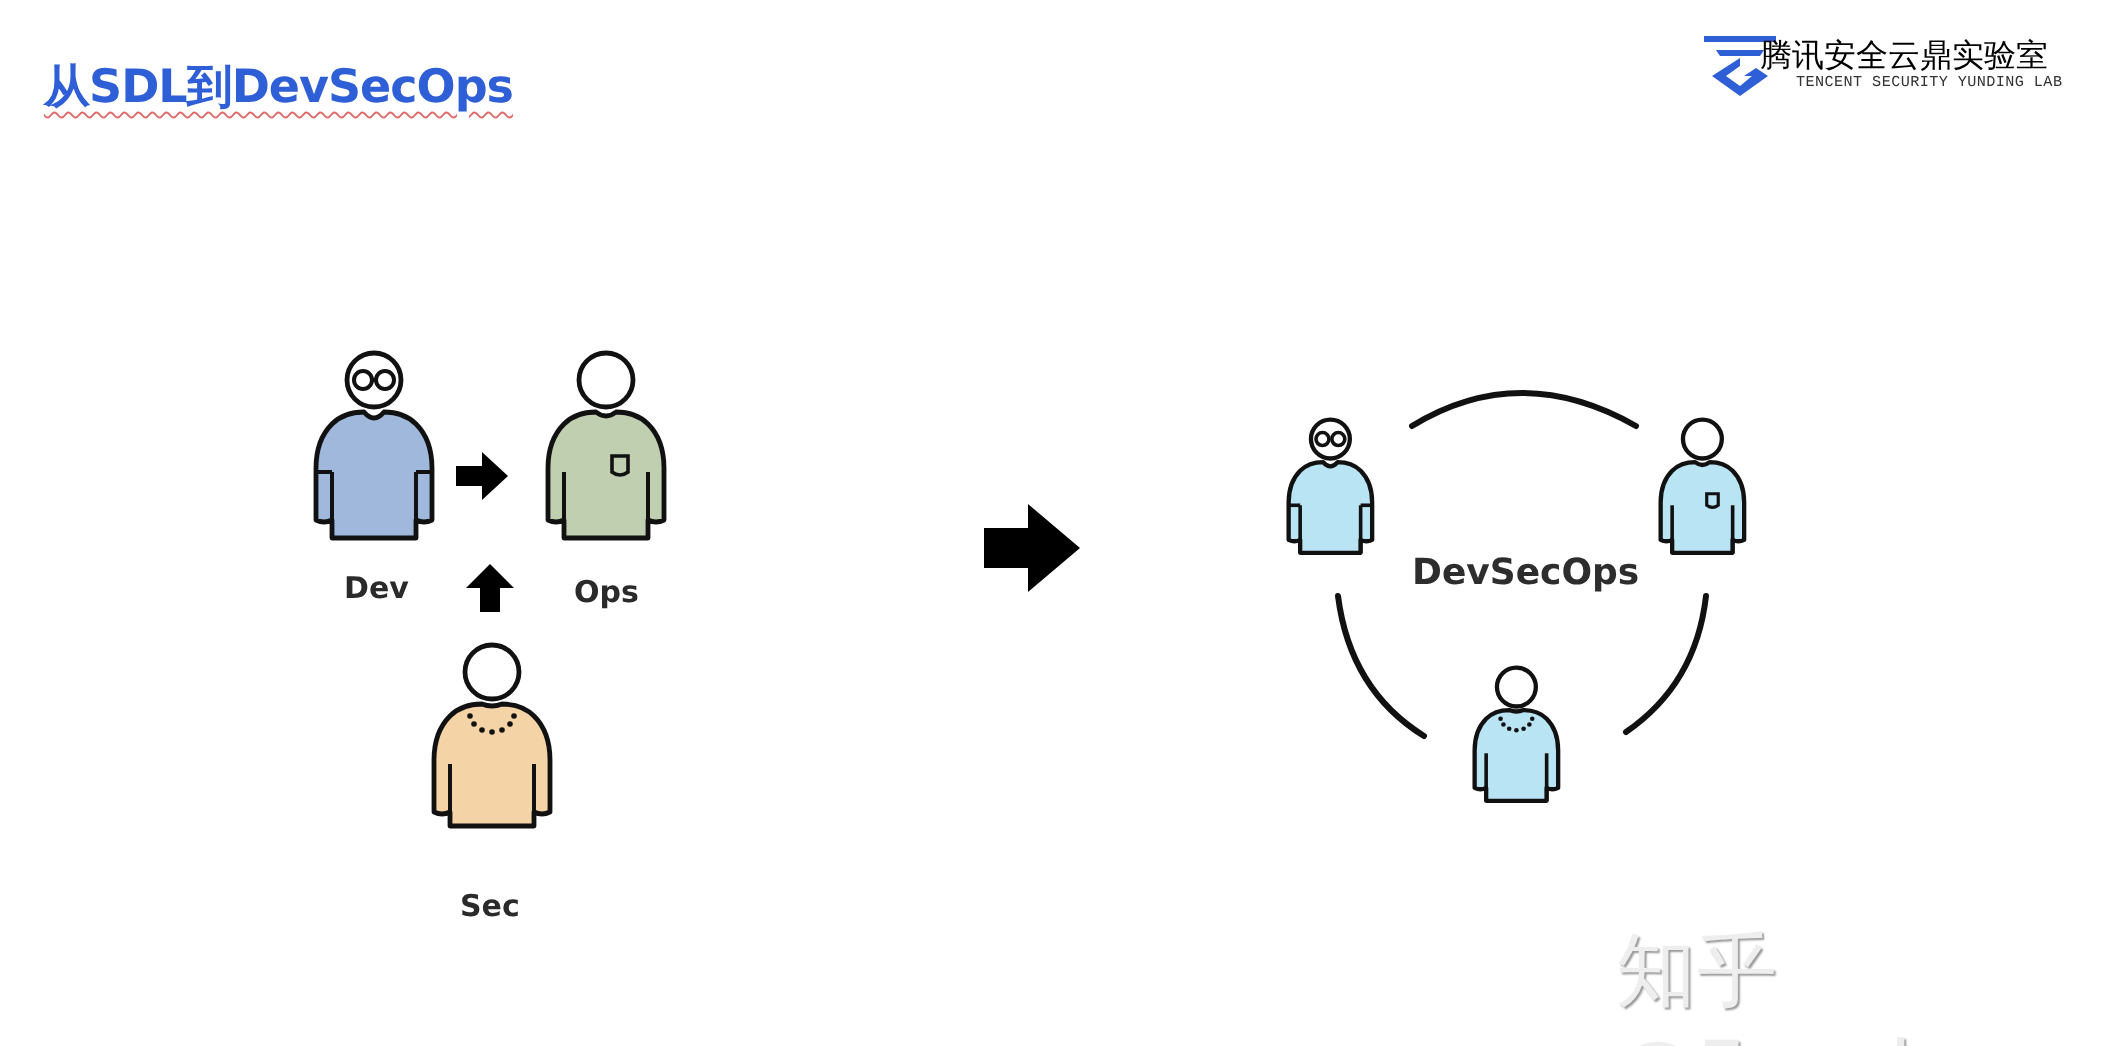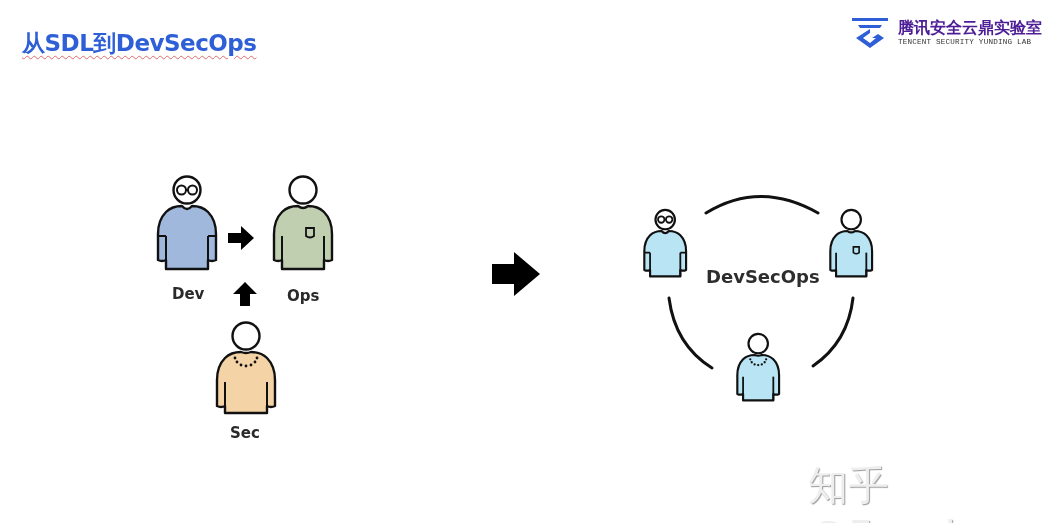--- a/index.html
+++ b/index.html
@@ -3,25 +3,25 @@
   <meta charset="utf-8">
   <style>
     html, body { margin:0; padding:0; background:#ffffff; }
     body { width:1057px; height:523px; position:relative; overflow:hidden;
            font-family:"DejaVu Sans","Liberation Sans",sans-serif; }
     .title { position:absolute; left:22px; top:28px; font-size:23px; font-weight:bold;
              color:#2f5fd6; letter-spacing:-0.5px;
              text-decoration:underline wavy #e06a6a; text-decoration-thickness:1px;
              text-underline-offset:4px; }
     .logo { position:absolute; left:850px; top:14px; width:200px; height:40px; }
-    .logo-cn { position:absolute; left:48px; top:4px; font-size:16px; color:#4c1d95; letter-spacing:0px; white-space:nowrap;font-weight:bold; }
+    .logo-cn { position:absolute; left:30px; top:4px; font-size:16px; color:#000000; letter-spacing:0px; white-space:nowrap; }
     .logo-en { position:absolute; left:48px; top:24px; font-size:7.6px; color:#333; white-space:nowrap; letter-spacing:0.2px;font-family:Liberation Mono, monospace; }
     .logo-icon { position:absolute; left:0; top:2px; }
     .label { position:absolute; font-weight:bold; color:#2a2a2a; font-size:15px; }
-    .center-label { position:absolute; left:706px; top:266px; font-size:18px; font-weight:bold; color:#2d2d2d; }
+    .center-label { position:absolute; left:706px; top:276px; font-size:18px; font-weight:bold; color:#2d2d2d; }
     .watermark { position:absolute; left:808px; top:458px; font-size:40px; color:#eeeeee;
                  text-shadow:1px 1px 1px #9a9a9a, -0.5px -0.5px 0 #ffffff; letter-spacing:0.5px; }
     svg.fig { position:absolute; overflow:visible; }
   </style>
 </head>
 <body>
 
 <div class="title">从SDL到DevSecOps</div>
 
 <div class="logo">
@@ -72,21 +72,21 @@
   <g fill="#111">
     <circle cx="24" cy="38" r="1.4"></circle>
       <circle cx="26" cy="42" r="1.4"></circle>
       <circle cx="30" cy="45" r="1.4"></circle>
     <circle cx="35" cy="46" r="1.4"></circle>
       <circle cx="40" cy="45" r="1.4"></circle>
       <circle cx="44" cy="42" r="1.4"></circle>
       <circle cx="46" cy="38" r="1.4"></circle>
   </g>
 </svg>
-<div class="label" style="left:230px;top:424px">Sec</div>
+<div class="label" style="left:230px;top:444px">Sec</div>
 
 <svg class="fig" style="left:492px;top:252px" width="48" height="44" viewBox="0 0 48 44">
   <path d="M0 12 L22 12 L22 0 L48 22 L22 44 L22 32 L0 32 Z" fill="#000"></path>
 </svg>
 
 <svg class="fig" style="left:620px;top:180px" width="280" height="240" viewBox="0 0 280 240">
 
   <path d="M86 33 Q140 0 198 33" fill="none" stroke="#111" stroke-width="3" stroke-linecap="round"></path>
   <path d="M49 118 Q55 165 92 188" fill="none" stroke="#111" stroke-width="3" stroke-linecap="round"></path>
   <path d="M233 118 Q228 162 193 186" fill="none" stroke="#111" stroke-width="3" stroke-linecap="round"></path>

